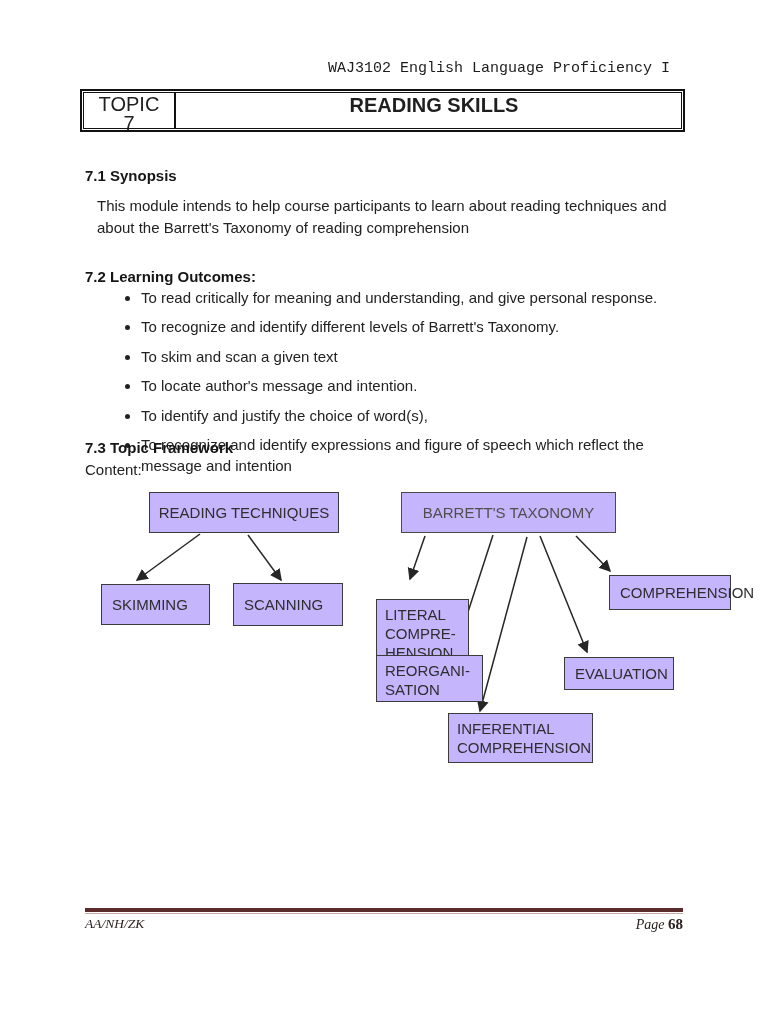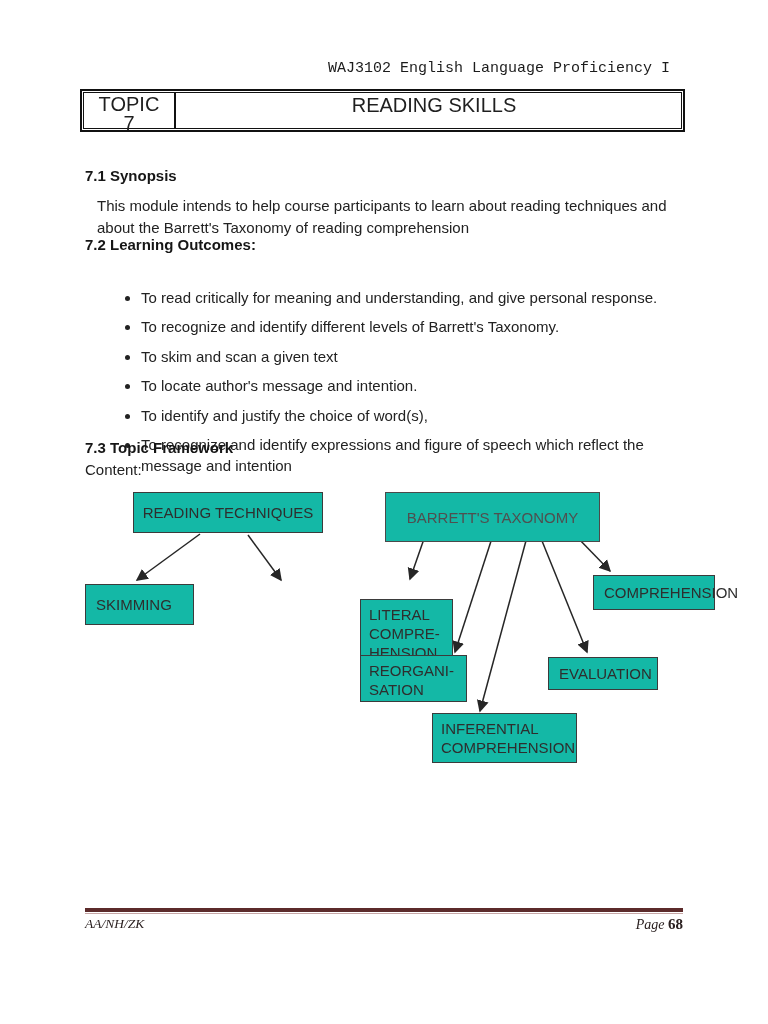--- a/index.html
+++ b/index.html
@@ -9,42 +9,42 @@
   
   .course-header{position:absolute;top:60px;left:85px;width:585px;text-align:right;
                  font-size:15px;color:#1c1c1c;font-family:Liberation Mono, monospace;}
 
   
   .topic-table{position:absolute;left:80px;top:89px;width:605px;height:43px;
                border:2px solid #111;box-sizing:border-box;}
   .topic-table-inner{position:absolute;inset:1px;border:1px solid #111;display:flex;gap:11px;}
   .topic-cell{width:92px;border-right:2px solid #111;box-sizing:border-box;
               text-align:center;font-size:20px;line-height:19px;padding-top:2px;}
-  .topic-title-cell{flex:1;text-align:center;font-size:20px;padding-top:1px;}
+  .topic-title-cell{flex:1;text-align:center;font-size:20px;padding-top:1px;font-weight:bold;}
 
   
   .h-bold{position:absolute;left:85px;font-size:15px;font-weight:bold;color:#161616;}
   .body-text{position:absolute;left:85px;width:602px;font-size:15px;line-height:21.5px;color:#222;}
 
   .outcomes-list{position:absolute;left:103px;top:279px;width:565px;margin:0;
                  padding:0 0 0 30px;font-size:15px;line-height:21.4px;color:#222;}
   .outcomes-list li{margin:8px;padding:0;}
 
   .content-label{position:absolute;left:85px;top:461px;font-size:15px;color:#222;}
 
   
   .diagram{position:absolute;left:85px;top:480px;width:640px;height:300px;}
   .diagram svg{position:absolute;left:0;top:0;pointer-events:none;}
-  .node{position:absolute;border:1.5px solid #3b3b3b;box-sizing:border-box;background:#14b8a6;
-        font-size:15px;line-height:19px;color:#2e2e2e;white-space:pre-line;}
+  .node{position:absolute;border:1.5px solid #3b3b3b;box-sizing:border-box;background:#c4b5fd;
+        font-size:15px;line-height:19px;color:#2e2e2e;white-space:pre-line;margin-left:16px;}
   .node.center{display:flex;align-items:center;justify-content:center;text-align:center;}
   .node.leftpad{display:flex;align-items:center;padding-left:10px;}
   .node.multiline{padding:5px 6px 3px 8px;}
   .n-reading{left:48px;top:12px;width:190px;height:41px;}
-  .n-barrett{left:300px;top:12px;width:215px;height:50px;border-width:1.3px;border-color:#4a4a4a;color:#4f4f4f;}
+  .n-barrett{left:300px;top:12px;width:215px;height:41px;border-width:1.3px;border-color:#4a4a4a;color:#4f4f4f;}
   .n-skimming{left:0px;top:104px;width:109px;height:41px;}
   .n-scanning{left:132px;top:103px;width:110px;height:43px;}
   .n-literal{left:275px;top:119px;width:93px;height:64px;}
   .n-reorg{left:275px;top:175px;width:107px;height:47px;padding-top:7px;}
   .n-infer{left:347px;top:233px;width:145px;height:50px;padding-top:6px;}
   .n-eval{left:463px;top:177px;width:110px;height:33px;}
   .n-appre{left:508px;top:95px;width:122px;height:35px;}
 
   
   .footer-rule{position:absolute;left:85px;top:908px;width:598px;height:4px;}
@@ -70,21 +70,21 @@
         <div>TOPIC</div>
         <div>7</div>
       </div>
       <div class="topic-title-cell">READING SKILLS</div>
     </div>
   </div>
 
   <div class="h-bold" style="top:167px;">7.1 Synopsis</div>
   <div class="body-text" style="top:195px;margin-left:12px;">This module intends to help course participants to learn about reading techniques and about the Barrett's Taxonomy of reading comprehension</div>
 
-  <div class="h-bold" style="top:236px;">7.2 Learning Outcomes:</div>
+  <div class="h-bold" style="top:268px;">7.2 Learning Outcomes:</div>
   <ul class="outcomes-list">
     <li>To read critically for meaning and understanding, and give personal response.</li>
     <li>To recognize and identify different levels of Barrett's Taxonomy.</li>
     <li>To skim and scan a given text</li>
     <li>To locate author's message and intention.</li>
     <li>To identify and justify the choice of word(s),</li>
     <li>To recognize and identify expressions and figure of speech which reflect the message and intention</li>
   </ul>
 
   <div class="h-bold" style="top:429px;margin-top:10px;">7.3 Topic Framework</div>
@@ -102,20 +102,21 @@
       <line x1="340" y1="56" x2="325" y2="99" stroke="#262626" stroke-width="1.5" marker-end="url(#ah)"></line>
       <line x1="408" y1="55" x2="370" y2="172" stroke="#262626" stroke-width="1.5" marker-end="url(#ah)"></line>
       <line x1="442" y1="57" x2="395" y2="231" stroke="#262626" stroke-width="1.5" marker-end="url(#ah)"></line>
       <line x1="455" y1="56" x2="502" y2="172" stroke="#262626" stroke-width="1.5" marker-end="url(#ah)"></line>
       <line x1="491" y1="56" x2="525" y2="91" stroke="#262626" stroke-width="1.5" marker-end="url(#ah)"></line>
     </svg>
 
     <div class="node center n-reading">READING TECHNIQUES</div>
     <div class="node center n-barrett">BARRETT'S TAXONOMY</div>
     <div class="node leftpad n-skimming">SKIMMING</div>
+    <div class="node leftpad n-scanning">SCANNING</div>
     <div class="node multiline n-literal">LITERAL
 COMPRE-
 HENSION</div>
     <div class="node multiline n-reorg">REORGANI-
 SATION</div>
     <div class="node multiline n-infer">INFERENTIAL
 COMPREHENSION</div>
     <div class="node leftpad n-eval">EVALUATION</div>
     <div class="node leftpad n-appre">COMPREHENSION</div>
   </div>

